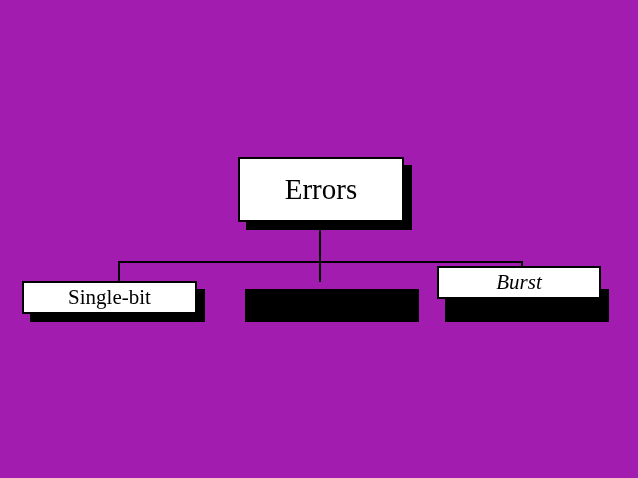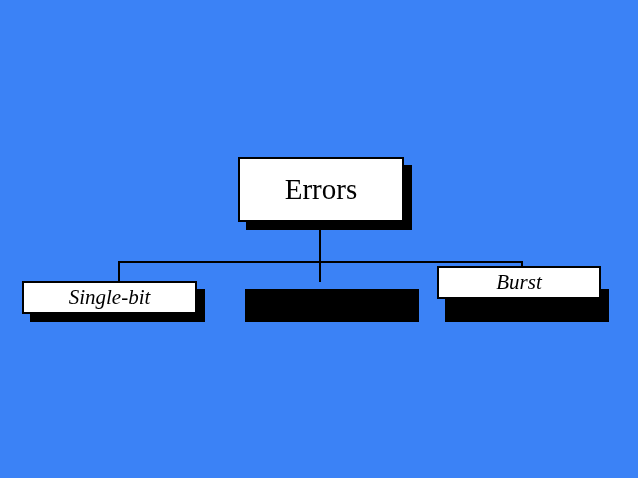--- a/index.html
+++ b/index.html
@@ -4,21 +4,21 @@
 <style>
   html, body {
     margin: 0;
     padding: 0;
     background: #ffffff;
   }
   #canvas {
     position: relative;
     width: 638px;
     height: 478px;
-    background: #3b82f6;
+    background: #a21caf;
     overflow: hidden;
     font-family: "Liberation Serif", "DejaVu Serif", serif;
   }
 
   
   .node {
     position: absolute;
     box-sizing: border-box;
     background: #ffffff;
     border: 2px solid #000000;
@@ -52,21 +52,21 @@
   }
 
   
   .node-leaf {
     height: 33px;
     font-size: 21px;
   }
   .shadow-leaf {
     height: 33px;
   }
-  .node-leaf-0 { left: 22px;  top: 281px; width: 175px; font-style: italic; }
+  .node-leaf-0 { left: 22px;  top: 281px; width: 175px; }
   .shadow-leaf-0 { left: 30px; top: 289px; width: 175px; }
   .node-leaf-1 { left: 237px; top: 281px; width: 174px; }
   .shadow-leaf-1 { left: 245px; top: 289px; width: 174px; }
   .node-leaf-2 { left: 437px; top: 266px; width: 164px; font-style: italic; }
   .shadow-leaf-2 { left: 445px; top: 289px; width: 164px; }
 
   
   .conn {
     position: absolute;
     background: #000000;

